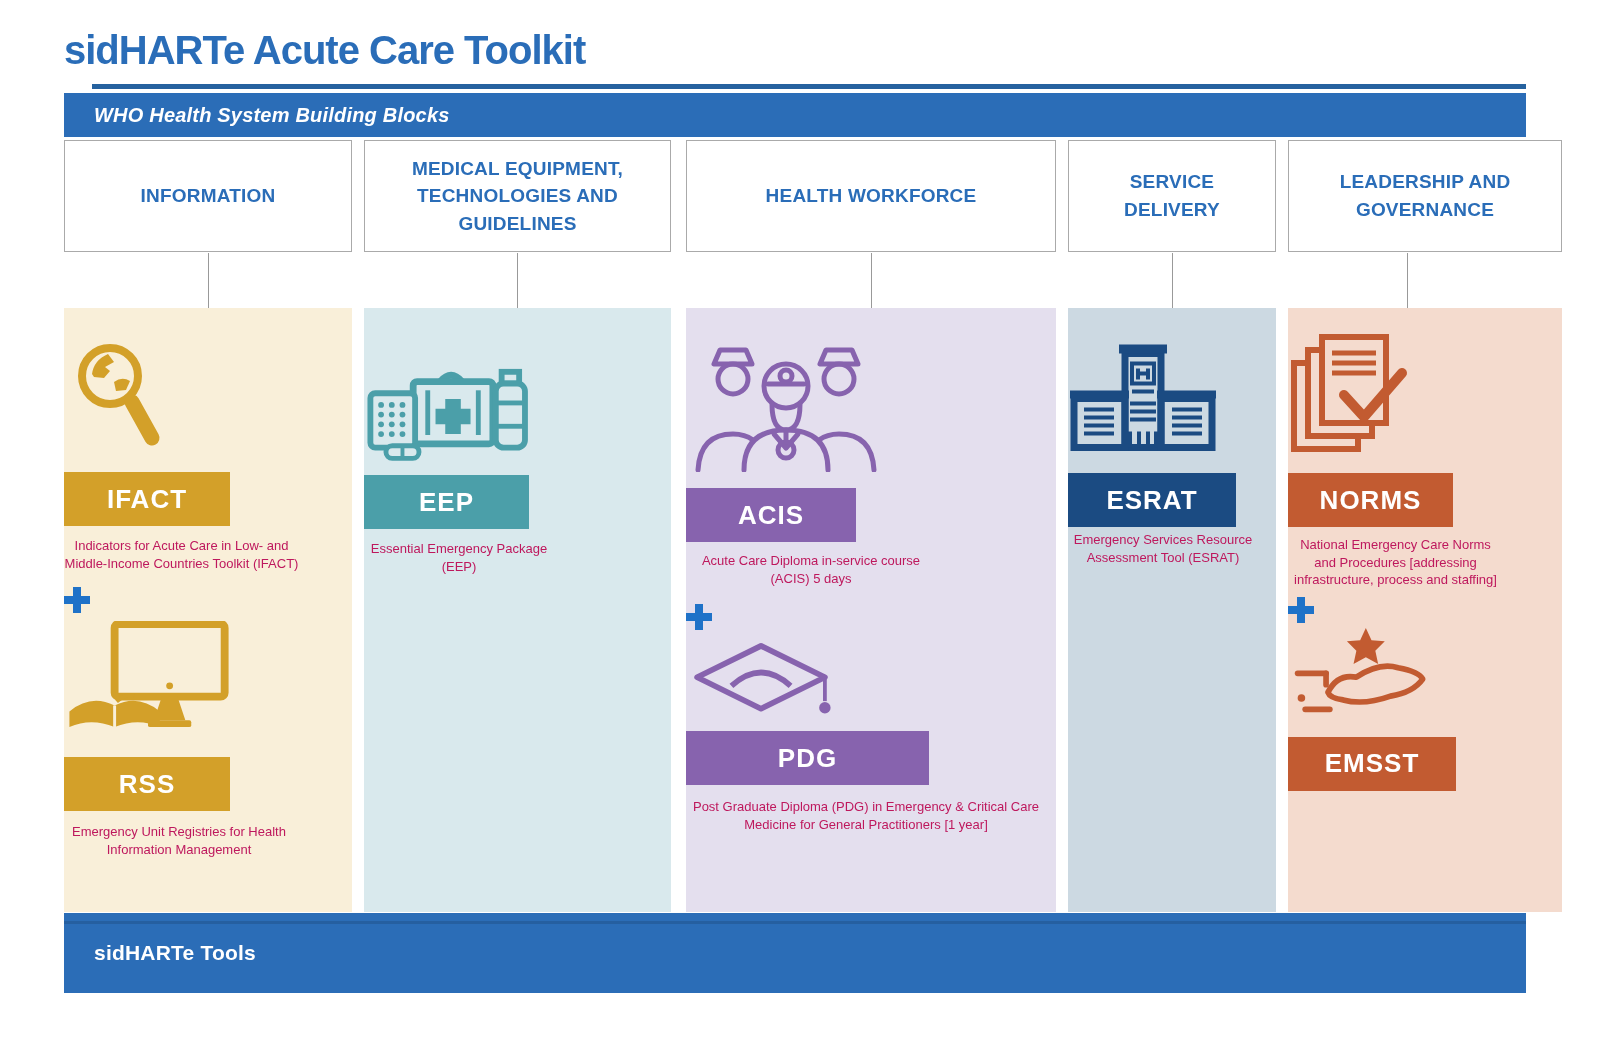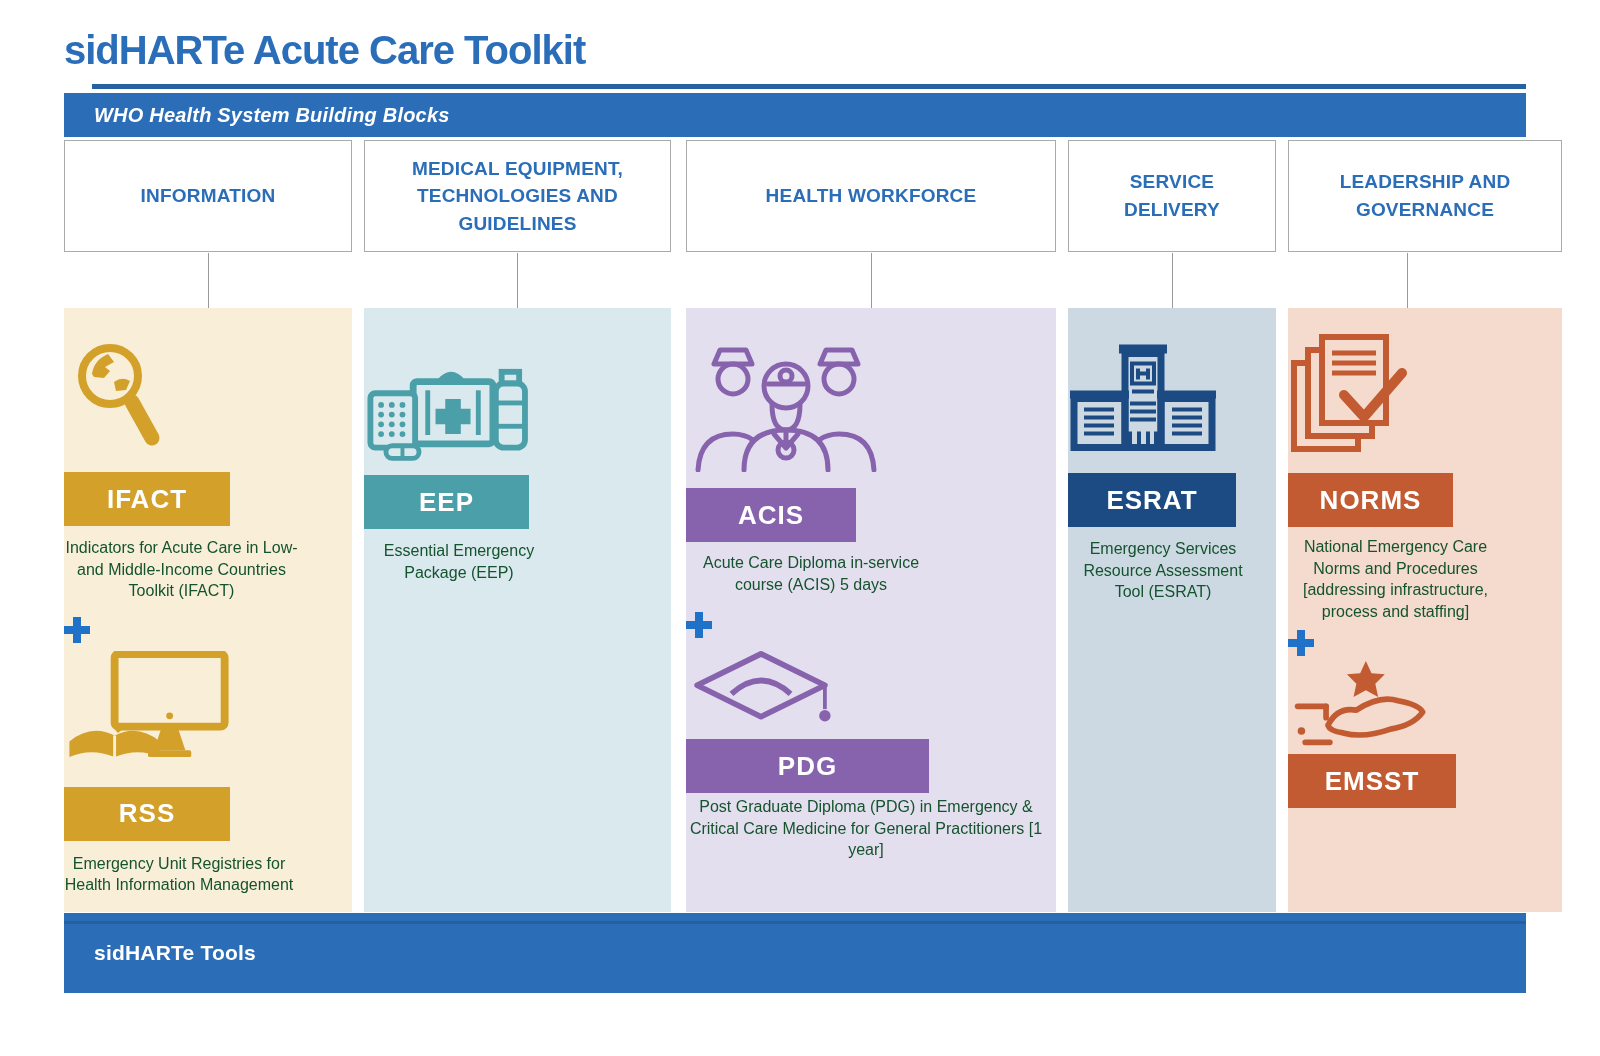--- a/index.html
+++ b/index.html
@@ -14,21 +14,21 @@
   .hbox{position:absolute;top:140px;height:112px;background:#fff;border:1px solid #aaaaaa;
         box-sizing:border-box;display:flex;align-items:center;justify-content:center;
         text-align:center;padding:0 16px;}
   .hbox span{color:#2a6db8;font-weight:bold;font-size:19px;line-height:1.45;letter-spacing:.2px;}
   .conn{position:absolute;top:253px;width:1px;height:55px;background:#999999;}
   .col{position:absolute;top:308px;height:604px;background:var(--bg);color:var(--accent);
        display:flex;flex-direction:column;}
   .badge{height:54px;display:flex;align-items:center;justify-content:center;
          background:var(--accent);}
   .badge span{color:#fff;font-weight:bold;font-size:26px;letter-spacing:1px;}
-  .caption{font-size:16px;line-height:1.35;color:#14532d;text-align:center;}
+  .caption{font-size:13px;line-height:1.35;color:#be185d;text-align:center;}
   .plus{line-height:0;}
   .iconwrap{line-height:0;}
   .footer-bar{position:absolute;left:64px;top:913px;width:1462px;height:80px;background:#2b6db7;
               display:flex;align-items:center;box-sizing:border-box;padding-left:30px;}
   .footer-bar::before{content:"";position:absolute;left:0;top:8px;width:100%;height:3px;
               background:rgba(0,0,0,.12);}
   .footer-bar span{color:#fff;font-size:21px;font-weight:bold;letter-spacing:.2px;}
   
   .c1{left:64px;width:288px;} .c2{left:364px;width:307px;} .c3{left:686px;width:370px;}
   .c4{left:1068px;width:208px;} .c5{left:1288px;width:274px;}
@@ -174,21 +174,21 @@
       <svg width="150" height="82" viewBox="0 0 150 86">
         <polygon points="75,4 142,37 75,70 8,37" fill="none" stroke="currentColor" stroke-width="6" stroke-linejoin="round"></polygon>
         <path d="M44 46 q31 -28 62 0" fill="none" stroke="currentColor" stroke-width="6"></path>
         <line x1="142" y1="37" x2="142" y2="62" stroke="currentColor" stroke-width="4"></line>
         <circle cx="142" cy="69" r="6" fill="currentColor"></circle>
       </svg>
     </div>
     <div class="badge" style="width:243px;margin-top:7px">
       <span>PDG</span>
       </div>
-    <div class="caption" style="width:360px;margin-top:3px">Post Graduate Diploma (PDG) in Emergency &amp; Critical Care Medicine for General Practitioners [1 year]</div>
+    <div class="caption" style="width:360px;margin-top:13px">Post Graduate Diploma (PDG) in Emergency &amp; Critical Care Medicine for General Practitioners [1 year]</div>
   </div>
 
   <div class="col c4" style="--bg: #ccd9e2; --accent: #1b4b82;">
     <div class="iconwrap" style="margin-top:30px">
       <svg width="150" height="122" viewBox="0 0 150 115">
         <rect x="57" y="12" width="36" height="94" fill="none" stroke="currentColor" stroke-width="7"></rect>
         <rect x="51" y="3" width="48" height="9" fill="currentColor"></rect>
         <rect x="64" y="22" width="22" height="20" fill="none" stroke="currentColor" stroke-width="4"></rect>
         <path d="M70 27 v11 M80 27 v11 M70 32 h10" stroke="currentColor" stroke-width="4" fill="none"></path>
         <path d="M64 50 h22" stroke="currentColor" stroke-width="4"></path>
@@ -211,21 +211,21 @@
           <rect x="60" y="90" width="4" height="16"></rect>
             <rect x="69" y="90" width="4" height="16"></rect>
           <rect x="78" y="90" width="4" height="16"></rect>
             <rect x="86" y="90" width="4" height="16"></rect>
         </g>
       </svg>
     </div>
     <div class="badge" style="width:168px;margin-top:13px">
       <span>ESRAT</span>
       </div>
-    <div class="caption" style="width:190px;margin-top:11px">Emergency Services Resource Assessment Tool (ESRAT)</div>
+    <div class="caption" style="width:190px;margin-top:4px">Emergency Services Resource Assessment Tool (ESRAT)</div>
   </div>
 
   <div class="col c5" style="--bg: #f4dbce; --accent: #c25b31;">
     <div class="iconwrap" style="margin-top:25px">
       <svg width="140" height="132" viewBox="0 0 140 132">
         <rect x="6" y="30" width="64" height="86" fill="var(--bg)" stroke="currentColor" stroke-width="6"></rect>
         <rect x="20" y="17" width="64" height="86" fill="var(--bg)" stroke="currentColor" stroke-width="6"></rect>
         <rect x="34" y="4" width="64" height="86" fill="var(--bg)" stroke="currentColor" stroke-width="6"></rect>
         <path d="M44 20 h44 M44 30 h44 M44 40 h44" stroke="currentColor" stroke-width="5"></path>
         <path d="M56 62 L76 84 L114 40" fill="none" stroke="currentColor" stroke-width="10" stroke-linecap="round" stroke-linejoin="round"></path>
@@ -245,21 +245,21 @@
         <polygon points="78,2 84,15 98,16 88,26 91,40 78,33 65,40 68,26 58,16 72,15" fill="currentColor"></polygon>
         <g fill="none" stroke="currentColor" stroke-width="6" stroke-linecap="round" stroke-linejoin="round">
           <path d="M36 50 H6"></path>
           <path d="M36 50 V62"></path>
           <path d="M40 88 H14"></path>
           <path d="M38 70 Q48 50 68 54 Q92 38 112 44 Q134 48 138 56 Q128 70 104 74 Q76 84 54 78 Q40 76 38 70 Z"></path>
         </g>
         <circle cx="10" cy="76" r="4" fill="currentColor"></circle>
       </svg>
     </div>
-    <div class="badge" style="width:168px;margin-top:5px">
+    <div class="badge" style="width:168px;margin-top:21px">
       <span>EMSST</span>
       </div>
   </div>
 
   <div class="footer-bar">
     <span>sidHARTe Tools</span>
   </div>
 
 </div>
 

